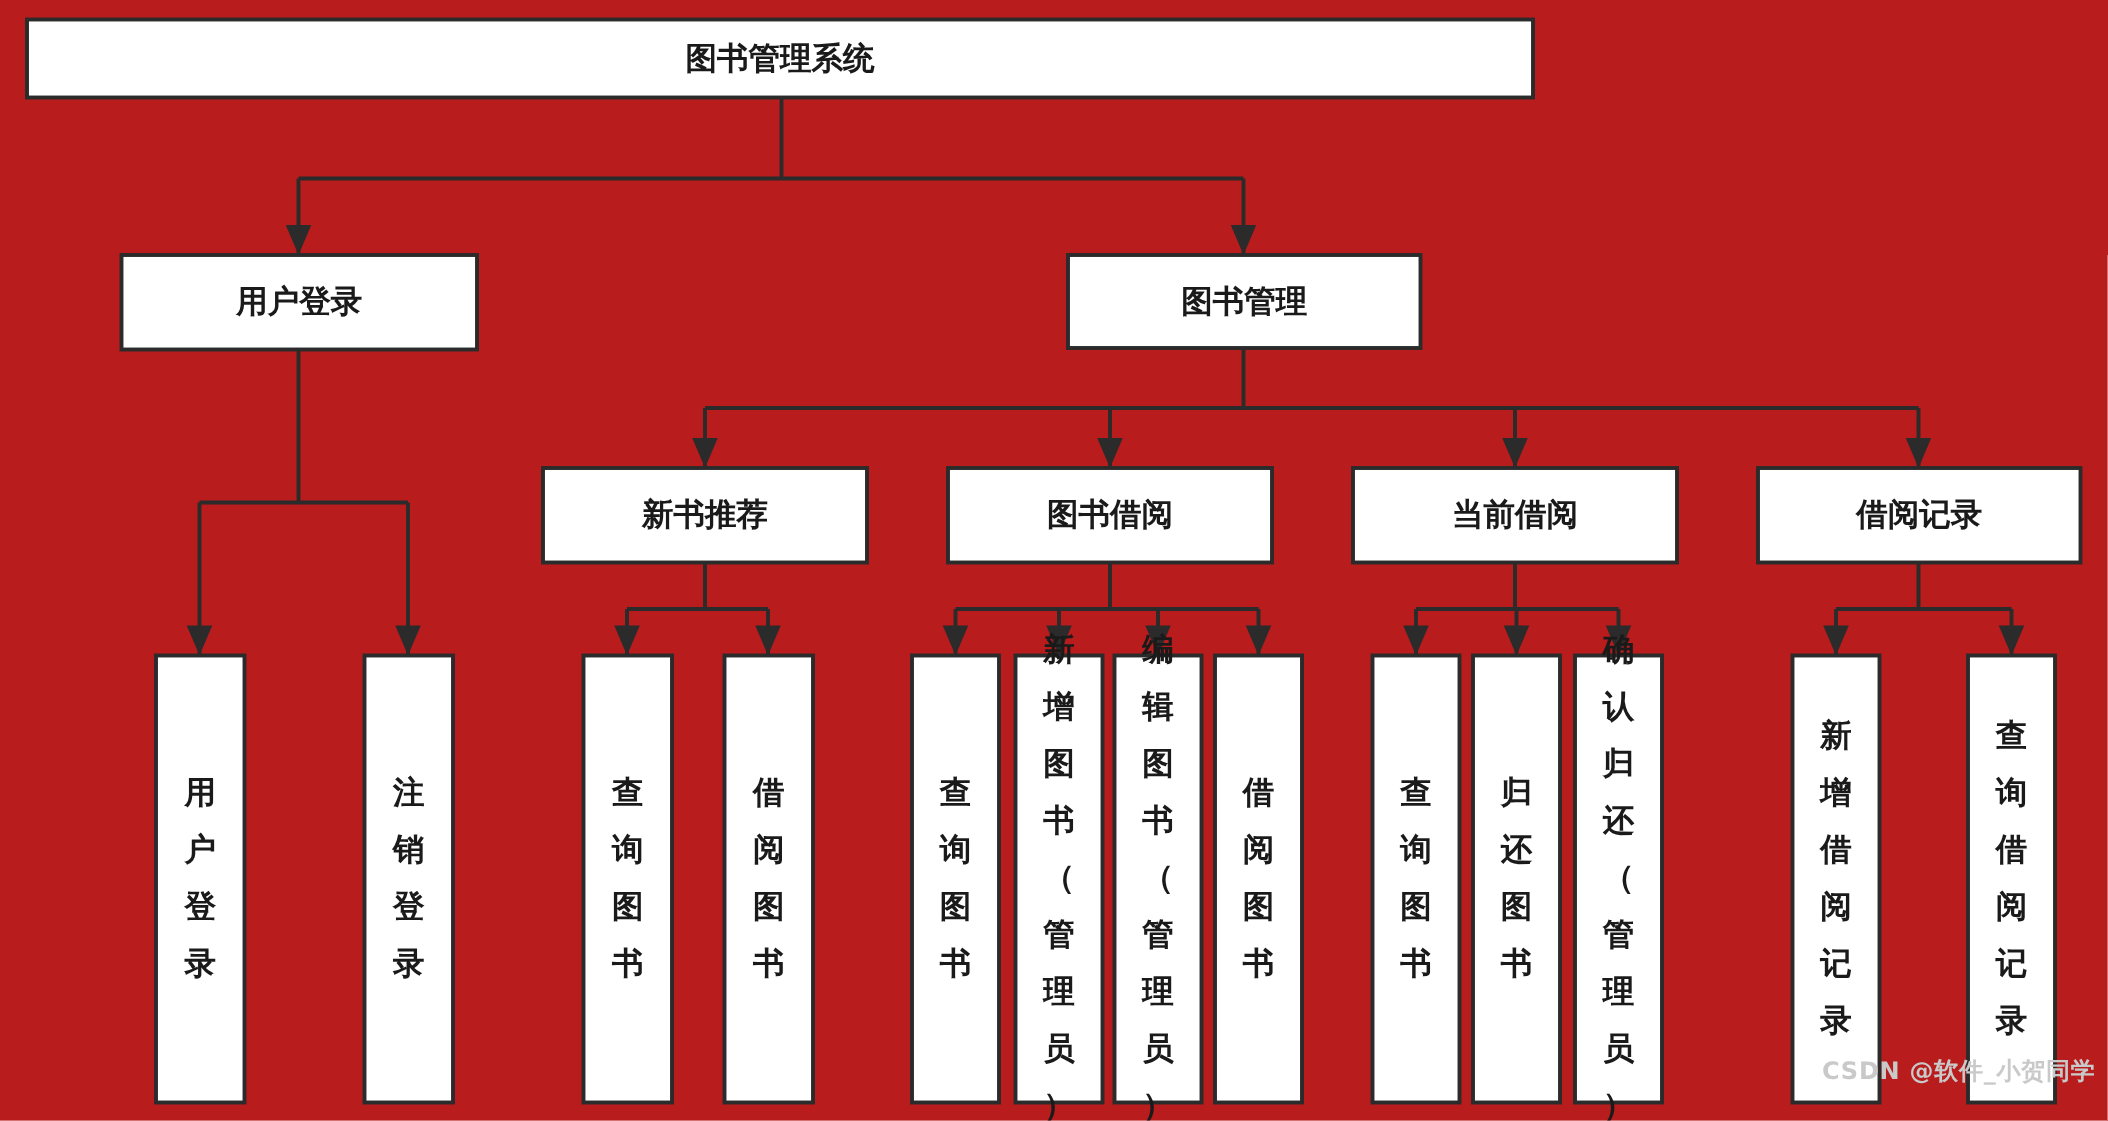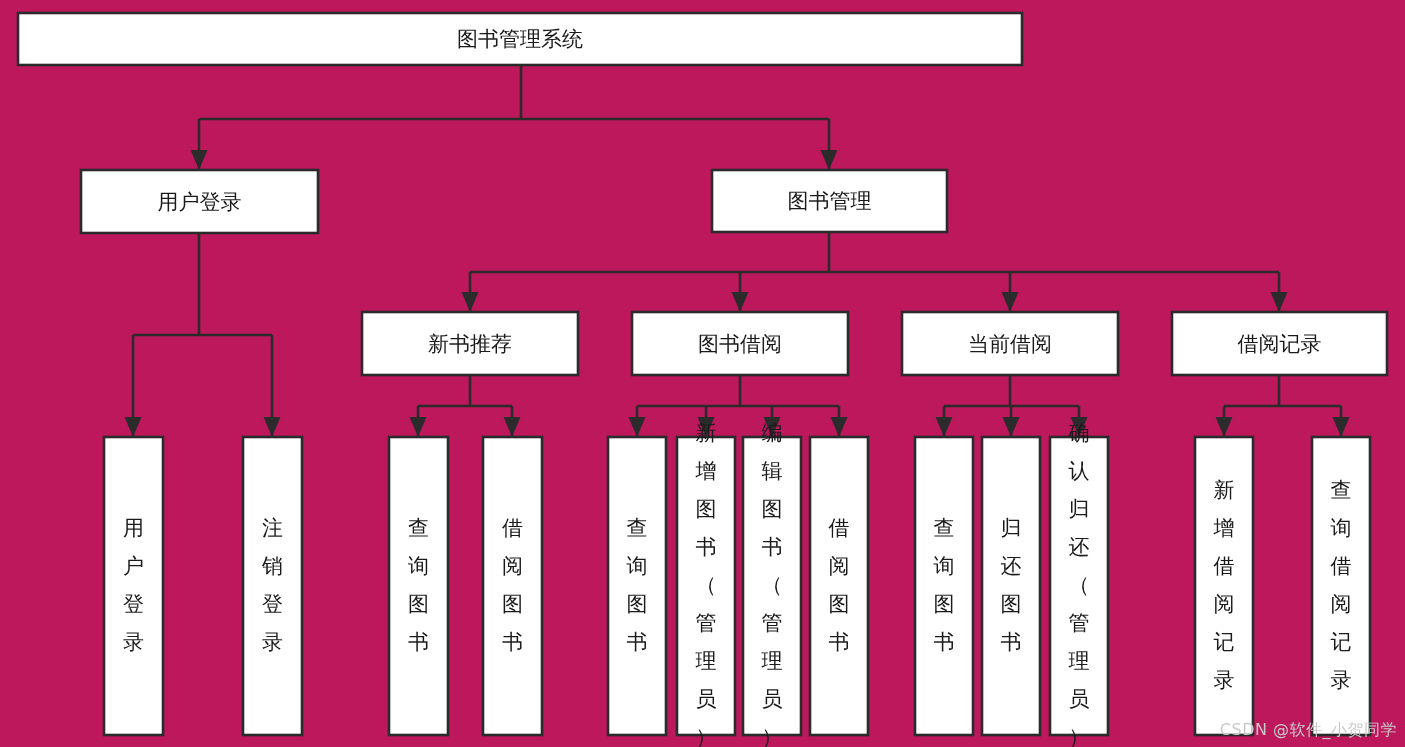--- a/index.html
+++ b/index.html
@@ -1,36 +1,36 @@
 <!DOCTYPE html>
 <html><head>
 <meta charset="utf-8">
 <style>
   html,body{margin:0;padding:0;background:#ffffff;}
   body{
     width:1405px;height:747px;
     font-family:"DejaVu Sans","Liberation Sans",sans-serif;
     overflow:hidden;
   }
-  #diagram-root{position:relative;width:1405px;height:747px;background:#be185d;}
+  #diagram-root{position:relative;width:1405px;height:747px;background:#b91c1c;font-weight:bold;}
   svg#flow{position:absolute;left:0;top:0;width:1405px;height:747px;}
   .node-rect{fill:#ffffff;stroke:#2b2b2b;stroke-width:2.6;}
   .link{stroke:#2b2b2b;stroke-width:2.6;fill:none;stroke-linecap:butt;}
   .arrow-head{fill:#2b2b2b;stroke:none;}
   .node-label{
     fill:#1a1a1a;
     font-family:"DejaVu Sans","Liberation Sans",sans-serif;
     font-size:21px;
     text-anchor:middle;
     dominant-baseline:middle;
   }
   .node-label.vertical{font-size:21px;}
   .watermark{
     position:absolute;
-    right:8px;bottom:6px;
+    right:8px;bottom:22px;
     color:#c9c9c9;
     font-size:16px;
     font-family:"DejaVu Sans","Liberation Sans",sans-serif;
     white-space:nowrap;
     letter-spacing:0.5px;
     pointer-events:none;
   }
 </style>
 </head>
 <body>

